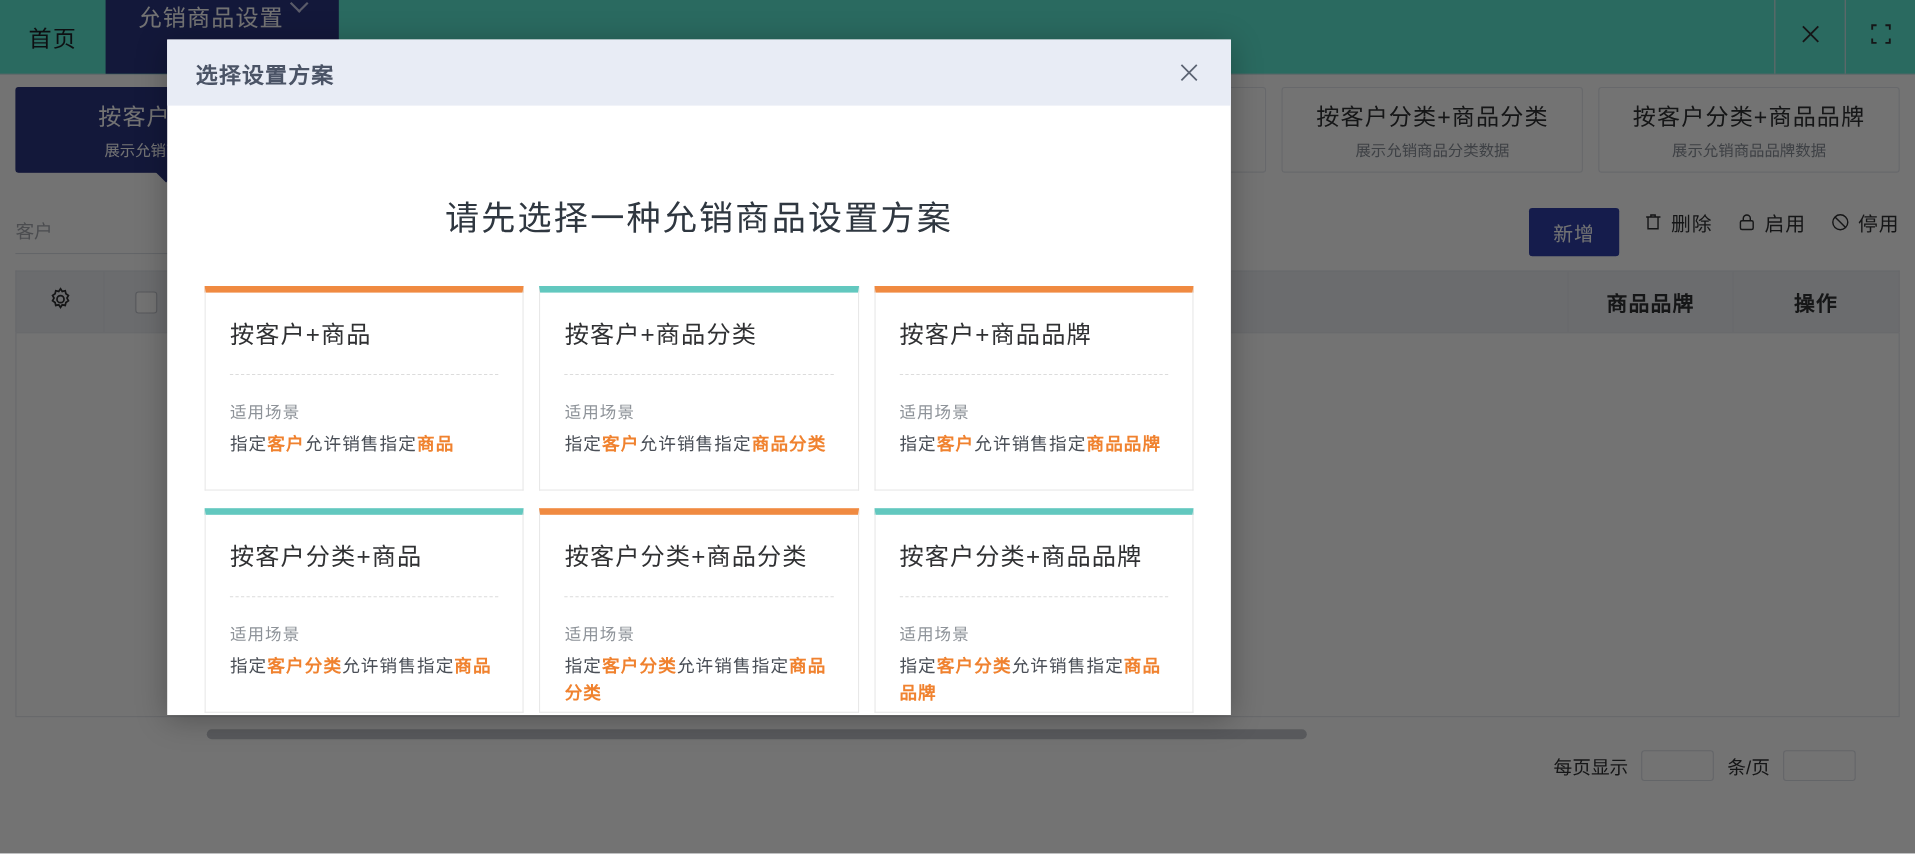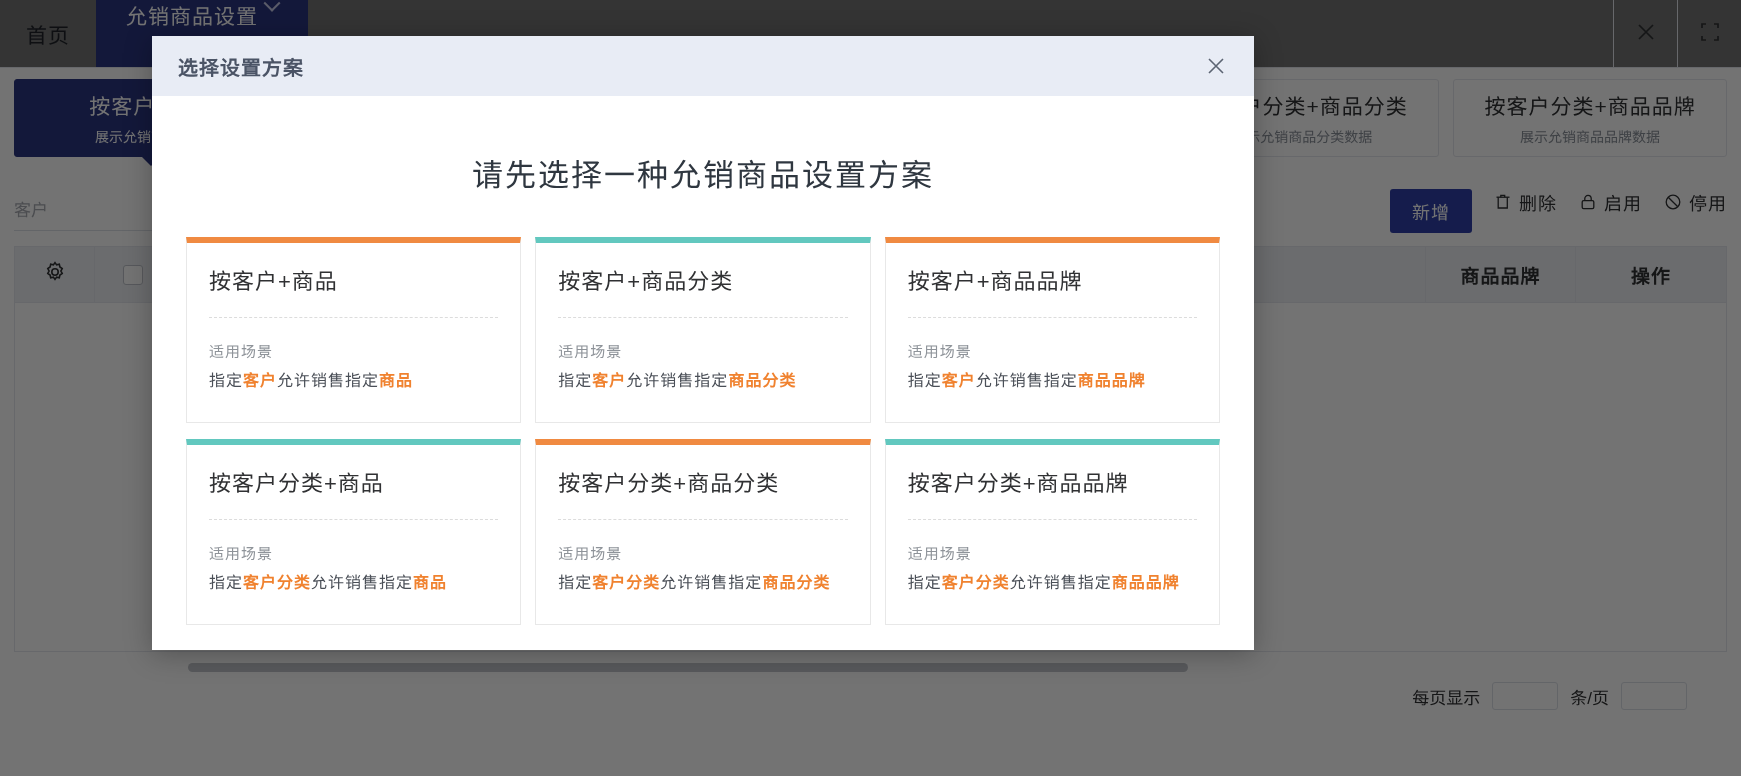--- a/index.html
+++ b/index.html
@@ -10,21 +10,21 @@
     overflow: hidden;
     background: #f0f2f5;
   }
   #app { position: relative; width: 1741px; height: 776px; }
 
   
   .bg-layer { position: absolute; inset: 0; background: #ffffff; }
 
   .topbar {
     position: absolute; top: 0; left: 0; right: 0; height: 68px;
-    background: #737373; border-bottom: 1px solid #e4e7ed;
+    background: #5eead4; border-bottom: 1px solid #e4e7ed;
     display: flex; align-items: stretch;
   }
   .tab-home {
     display: flex; align-items: center; justify-content: center;
     padding: 0 26px; font-size: 21px; color: #1f2329; letter-spacing: 1px;
   }
   .tab-active {
     display: flex; align-items: flex-start; justify-content: center; gap: 8px;
     padding: 0 30px; background: #2b3580; color: #ffffff; font-size: 21px;
     letter-spacing: 1px;
@@ -122,23 +122,23 @@
   .footer-box {
     width: 66px; height: 28px; border: 1px solid #dcdfe6; border-radius: 3px;
     background: #ffffff;
   }
 
   
   .dim { position: absolute; inset: 0; background: rgba(0,0,0,0.55); }
 
   
   .modal {
-    position: absolute; left: 152px; top: 36px; width: 1102px; height: 614px;
+    position: absolute; left: 152px; top: 36px; width: 967px; height: 614px;
     background: #ffffff; box-shadow: 0 4px 26px rgba(0,0,0,.28);
-    display: flex; flex-direction: column;
+    display: flex; flex-direction: column; gap: 23px;
   }
   .modal-head {
     height: 60px; background: #e8ecf5; display: flex; align-items: center;
     padding: 0 26px;
   }
   .modal-title {
     font-size: 20px; font-weight: bold; color: #4b5466; letter-spacing: 1px;
   }
   .modal-close {
     margin-left: auto; color: #5c6473; background: none; border: none;

